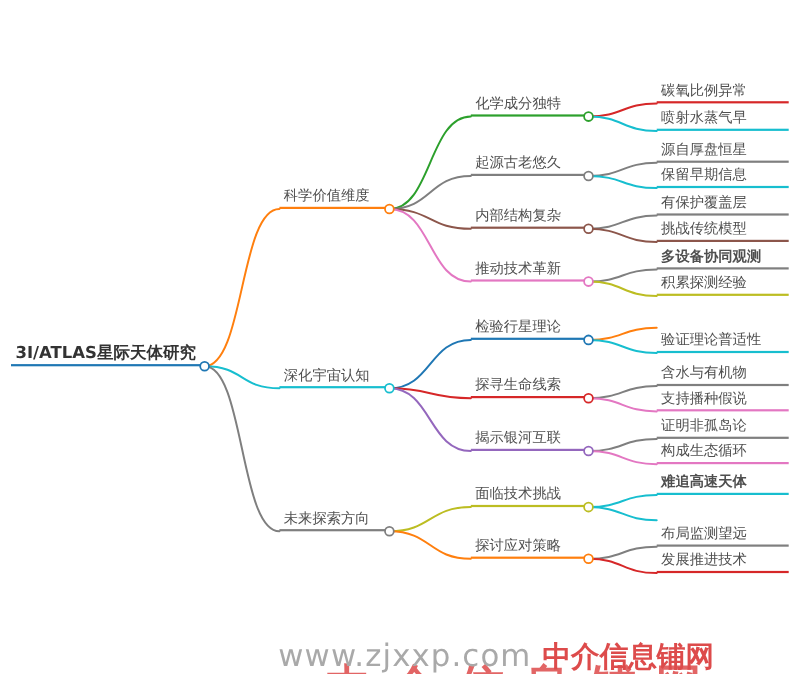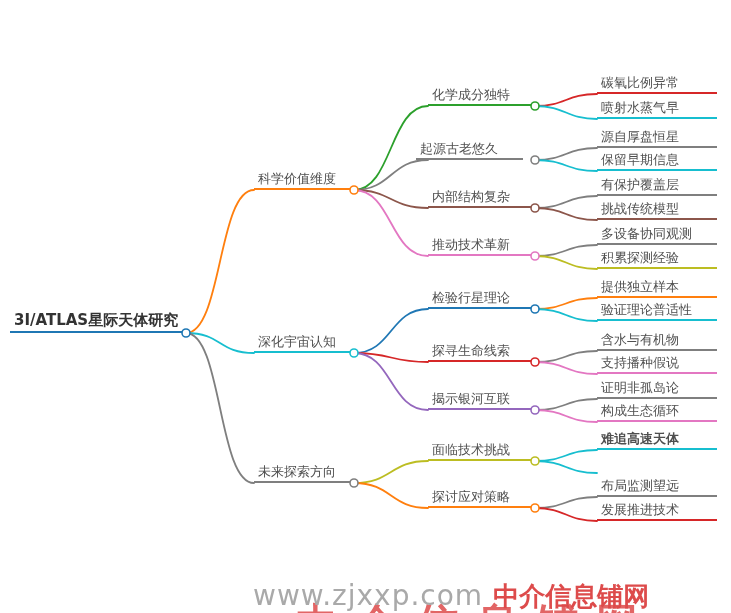--- a/index.html
+++ b/index.html
@@ -86,21 +86,21 @@
   <div class="node" style="left: 254px; top: 333px; width: 100px; --c: #17becf;">
     <span class="lbl">深化宇宙认知</span>
   </div>
   <div class="node" style="left: 254px; top: 463px; width: 100px; --c: #7f7f7f;">
     <span class="lbl">未来探索方向</span>
   </div>
 
   <div class="node" style="left: 428px; top: 86px; width: 107px; --c: #2ca02c;">
     <span class="lbl">化学成分独特</span>
   </div>
-  <div class="node" style="left: 416px; top: 140px; width: 107px; --c: #7f7f7f;">
+  <div class="node" style="left: 428px; top: 140px; width: 107px; --c: #7f7f7f;">
     <span class="lbl">起源古老悠久</span>
   </div>
   <div class="node" style="left: 428px; top: 188px; width: 107px; --c: #8c564b;">
     <span class="lbl">内部结构复杂</span>
   </div>
   <div class="node" style="left: 428px; top: 236px; width: 107px; --c: #e377c2;">
     <span class="lbl">推动技术革新</span>
   </div>
   <div class="node" style="left: 428px; top: 289px; width: 107px; --c: #1f77b4;">
     <span class="lbl">检验行星理论</span>
@@ -129,28 +129,25 @@
   </div>
   <div class="node" style="left: 597px; top: 151px; width: 120px; --c: #17becf;">
     <span class="lbl">保留早期信息</span>
   </div>
   <div class="node" style="left: 597px; top: 176px; width: 120px; --c: #7f7f7f;">
     <span class="lbl">有保护覆盖层</span>
   </div>
   <div class="node" style="left: 597px; top: 200px; width: 120px; --c: #8c564b;">
     <span class="lbl">挑战传统模型</span>
   </div>
-  <div class="node" style="left: 597px; top: 225px; width: 120px; --c: #7f7f7f;">
+  <div class="node" style="left: 597px; top: 225px; width: 120px; font-weight: bold; --c: #7f7f7f;">
     <span class="lbl">多设备协同观测</span>
   </div>
   <div class="node" style="left: 597px; top: 249px; width: 120px; --c: #bcbd22;">
     <span class="lbl">积累探测经验</span>
-  </div>
-  <div class="node" style="left: 597px; top: 278px; width: 120px; --c: #ff7f0e;">
-    <span class="lbl">提供独立样本</span>
   </div>
   <div class="node" style="left: 597px; top: 301px; width: 120px; --c: #17becf;">
     <span class="lbl">验证理论普适性</span>
   </div>
   <div class="node" style="left: 597px; top: 331px; width: 120px; --c: #7f7f7f;">
     <span class="lbl">含水与有机物</span>
   </div>
   <div class="node" style="left: 597px; top: 354px; width: 120px; --c: #e377c2;">
     <span class="lbl">支持播种假说</span>
   </div>

